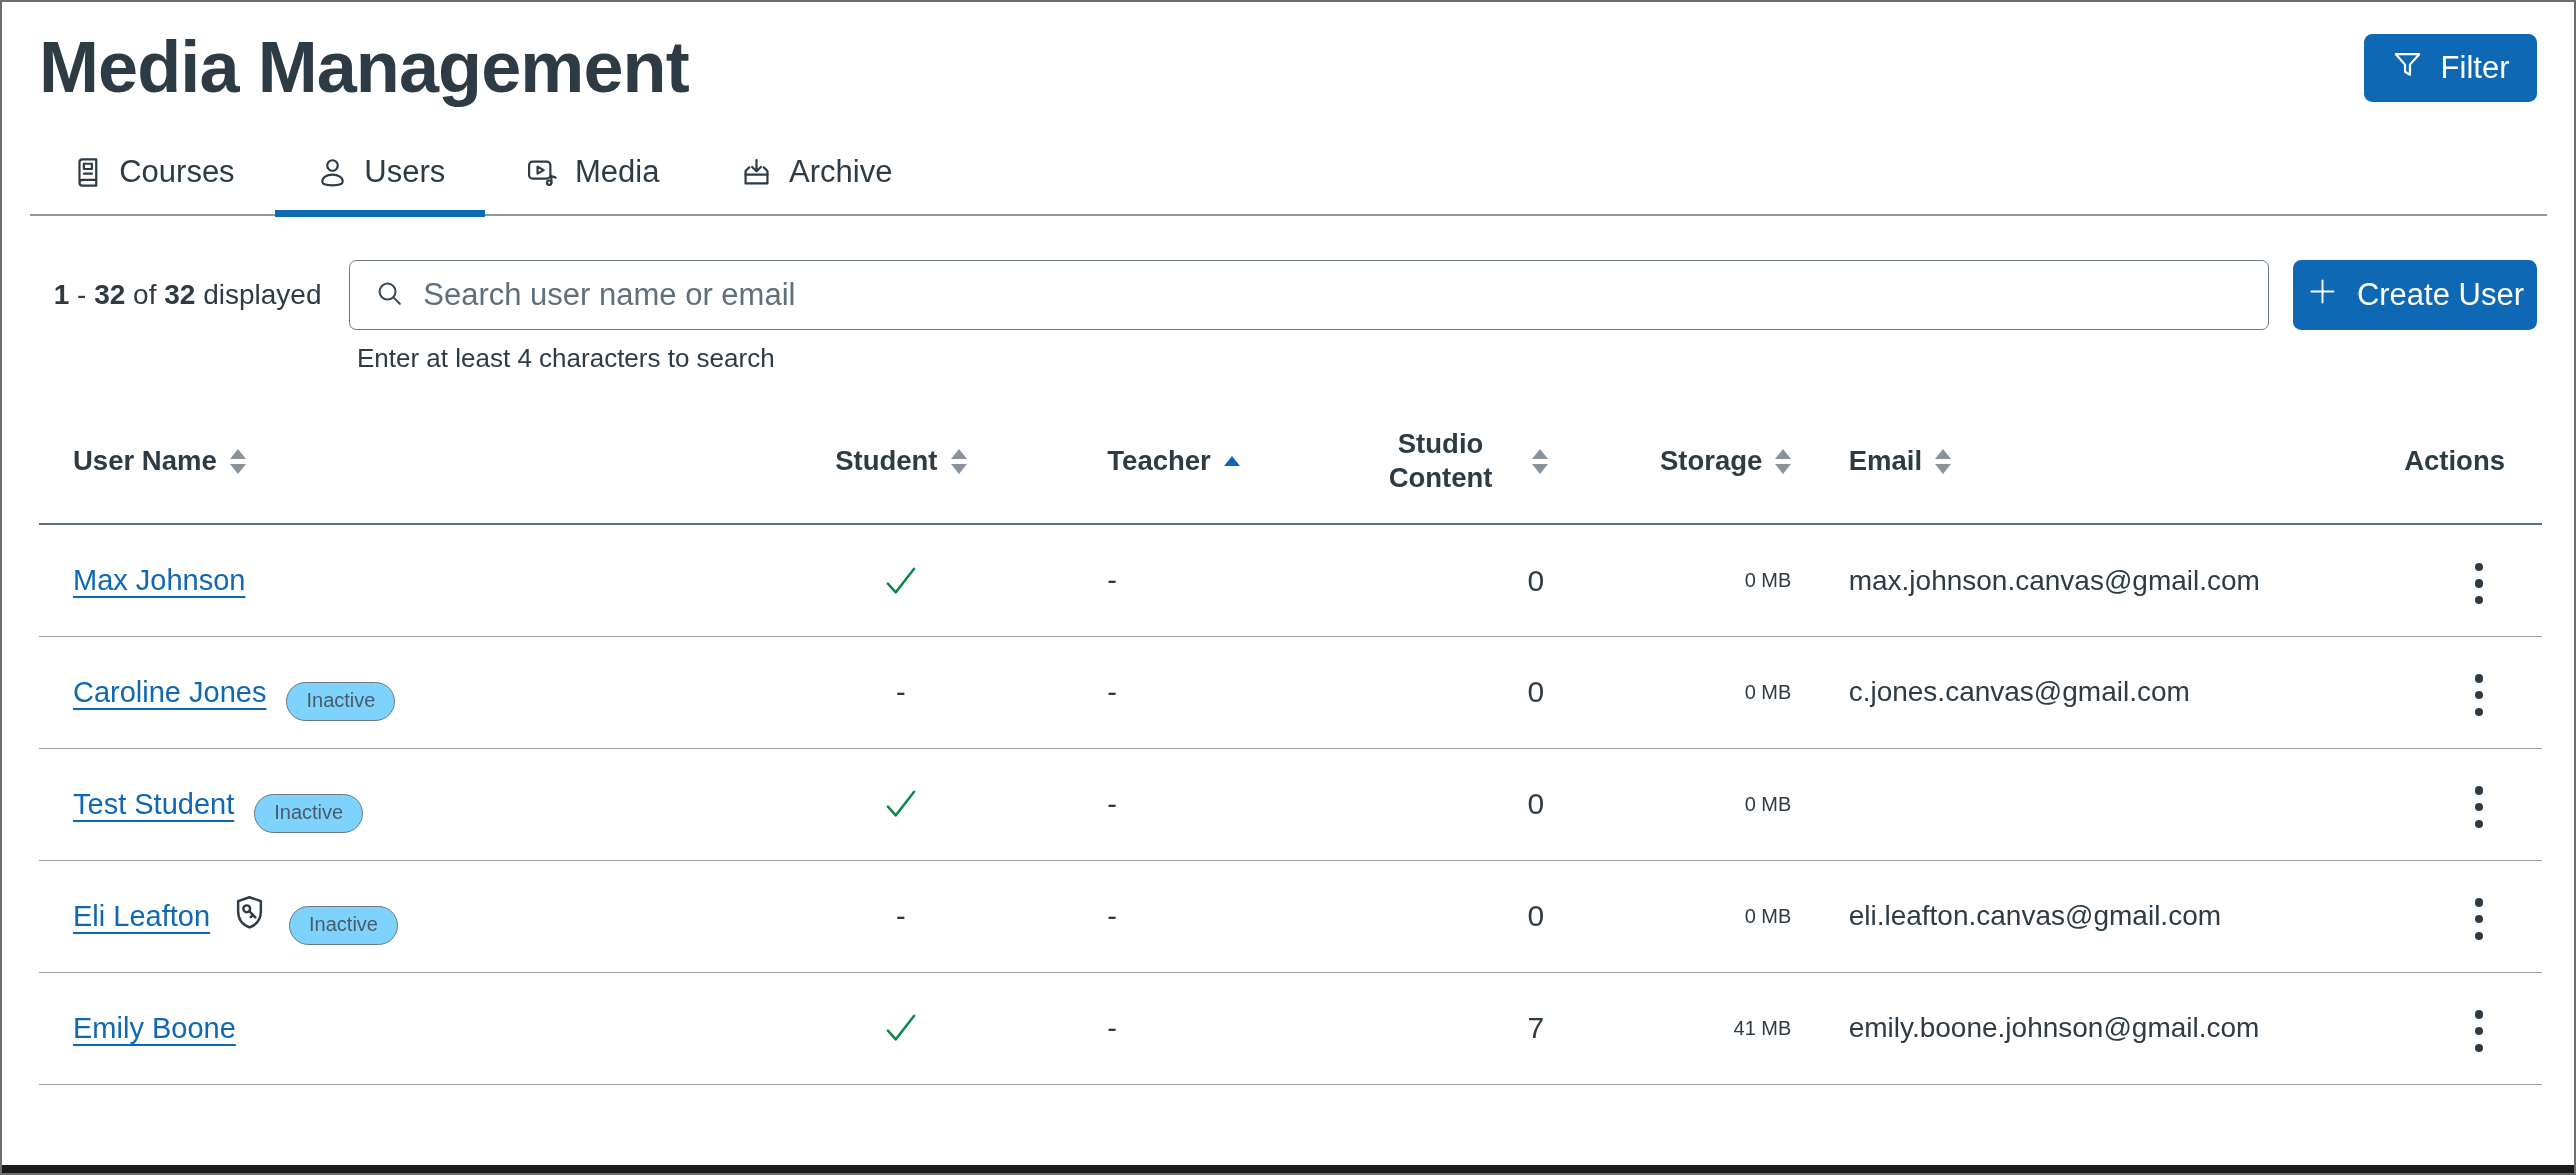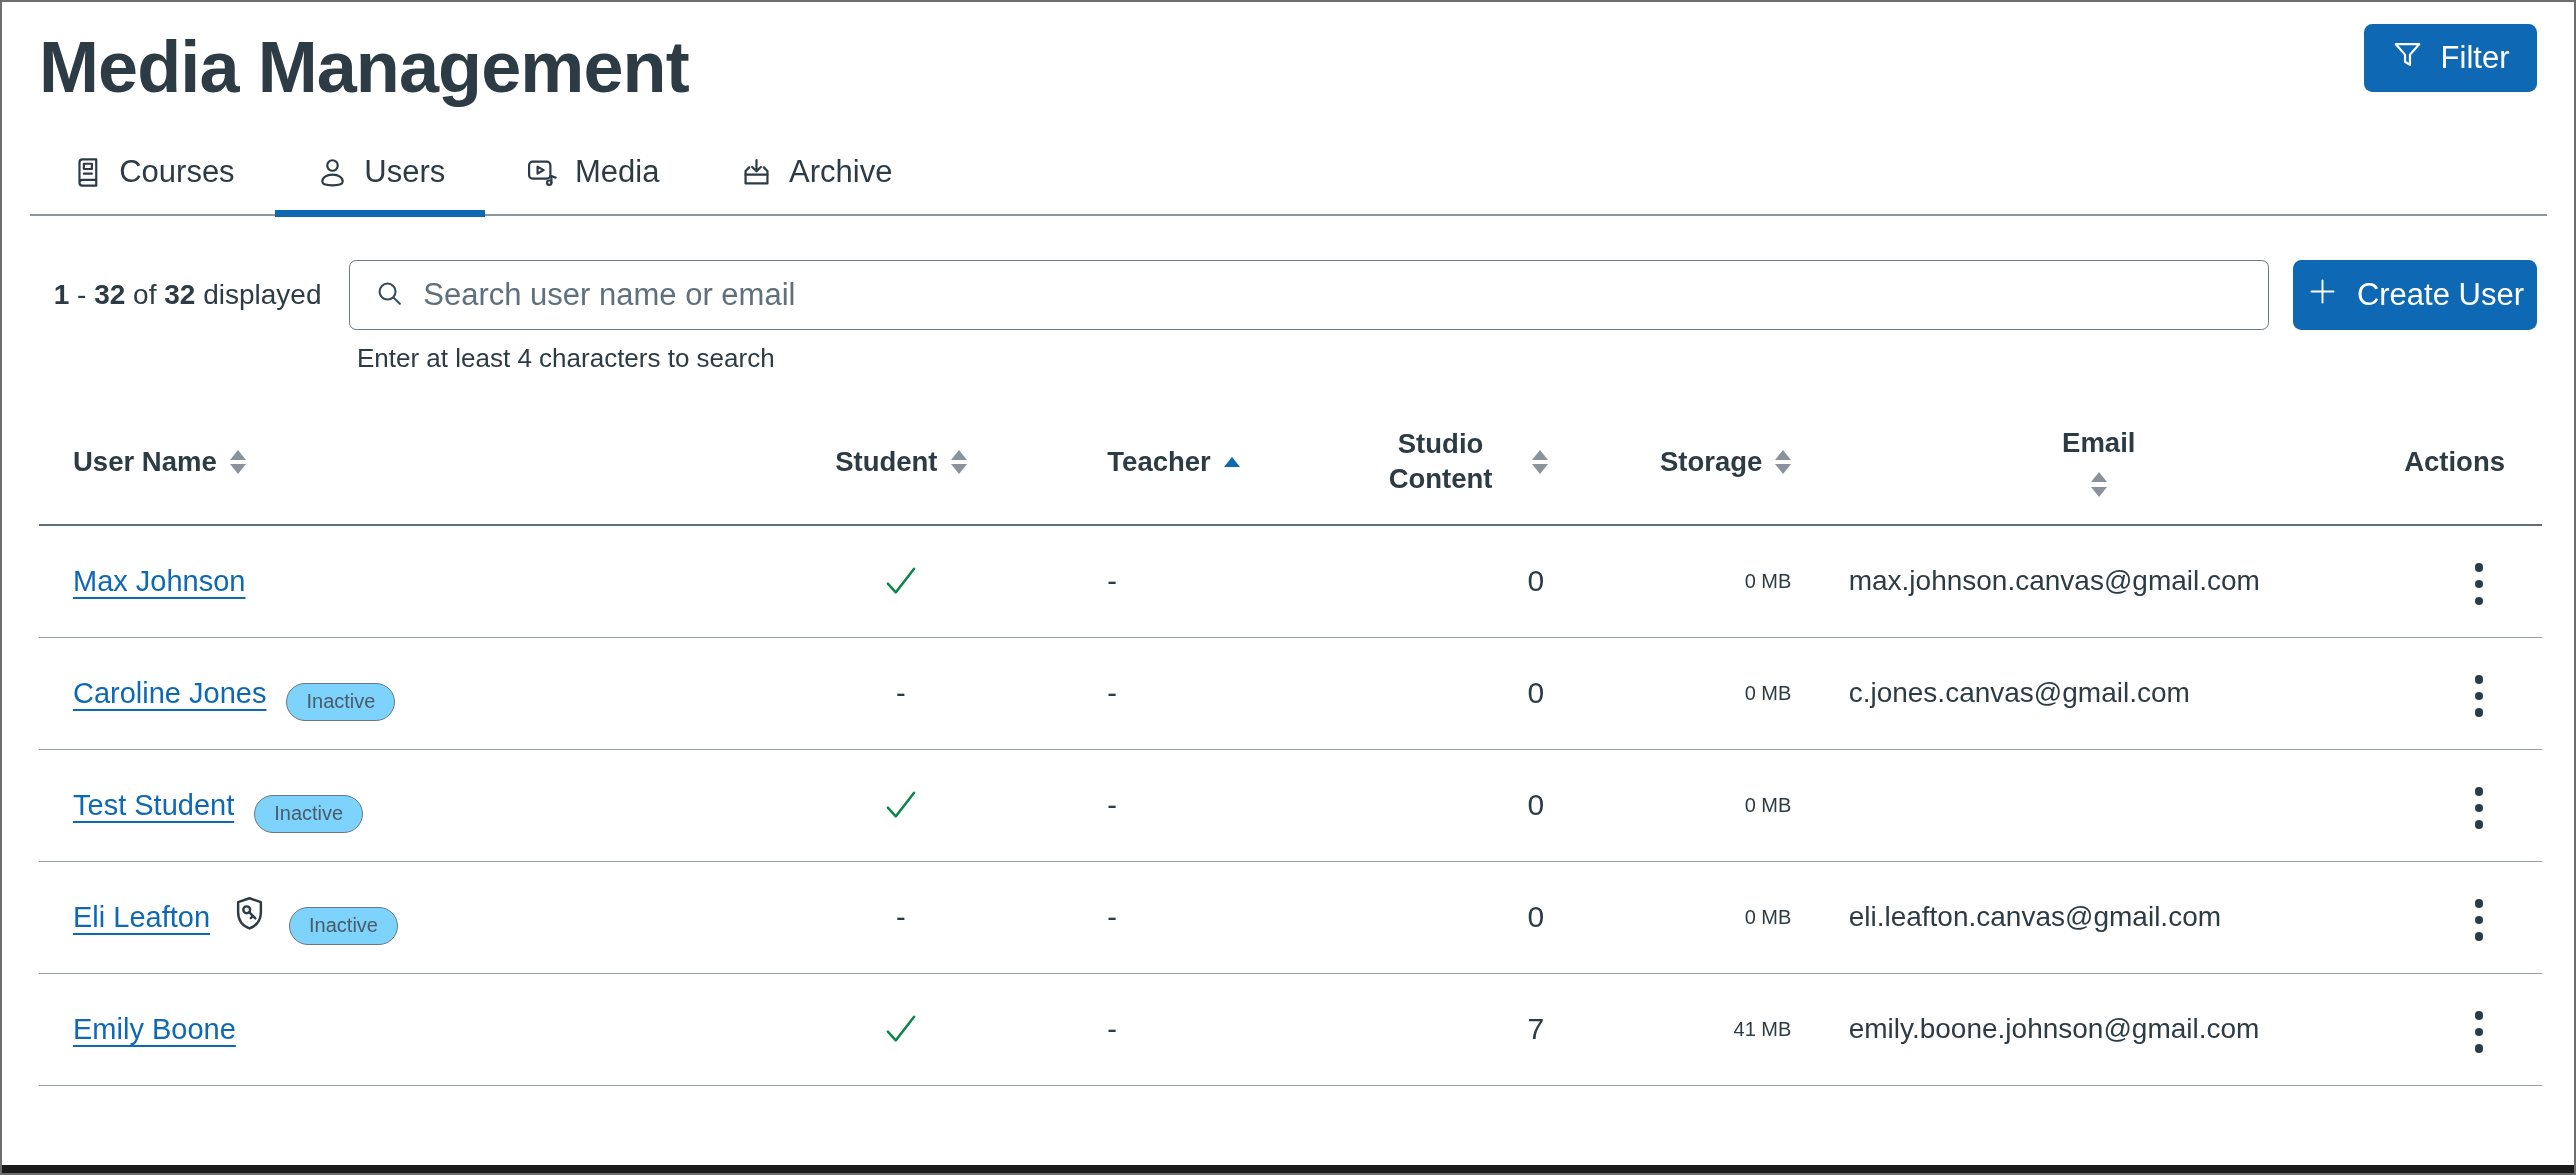--- a/index.html
+++ b/index.html
@@ -14,21 +14,21 @@
   }
   .bottom-edge {
     position: absolute; left: 0; right: 0; bottom: 0; height: 8.3px;
     background: #1b1b1b;
   }
 
   
   .page-header { padding: 24px 37px 0 37px; position: relative; }
   h1.page-title { font-size: 72px; font-weight: 700; letter-spacing: -0.9px; }
   .filter-btn {
-    position: absolute; top: 22px; right: 37px;
+    position: absolute; top: 32px; right: 37px;
     height: 68px; padding: 0 27.5px;
     background: #0E68B3; color: #fff; border: none; border-radius: 8.3px;
     font-family: inherit; font-size: 31px;
     display: flex; align-items: center; gap: 16.5px; cursor: pointer; justify-content: flex-end;
   }
 
   
   .tabs { margin: 33px 27.5px 0 27.5px; display: flex; border-bottom: 2.8px solid #8d969e; }
   .tab {
     display: flex; align-items: flex-end; gap: 14.7px;
@@ -72,21 +72,21 @@
     border-collapse: collapse; table-layout: fixed;
   }
   th { font-size: 27.5px; font-weight: 700; padding-bottom: 27.5px; border-bottom: 2.8px solid #5f6e79; vertical-align: middle; }
   .th-inner { display: flex; align-items: center; gap: 13px; }
   th.col-user .th-inner { justify-content: flex-start; padding-left: 34px; }
   th.col-student .th-inner { justify-content: center; }
   th.col-teacher .th-inner { justify-content: flex-start; padding-left: 115px; }
   th.col-studio .th-inner { justify-content: flex-end; padding-right: 13px; }
   th.col-studio .th-label { max-width: 156px; text-align: center; line-height: 1.25; }
   th.col-storage .th-inner { justify-content: flex-end; padding-right: 7.3px; }
-  th.col-email .th-inner { justify-content: flex-start; padding-left: 50px; flex-direction: column; }
+  th.col-email .th-inner { justify-content: flex-start; padding-left: 50px; }
   th.col-actions .th-inner { justify-content: flex-end; padding-right: 37px; }
 
   .sort-icon { display: inline-flex; flex-direction: column; gap: 4.6px; cursor: pointer; }
   .tri-up { width: 0; height: 0; border-left: 8.3px solid transparent; border-right: 8.3px solid transparent; border-bottom: 10px solid #8a939c; }
   .tri-down { width: 0; height: 0; border-left: 8.3px solid transparent; border-right: 8.3px solid transparent; border-top: 10px solid #8a939c; }
   .tri-up.sorted { border-bottom-color: #0E68B3; }
 
   td { height: 112px; border-bottom: 1.8px solid #98a1a9; font-size: 28px; vertical-align: middle; }
   td.cell-user { padding-left: 34px; }
   .user-cell { display: flex; align-items: center; gap: 20px; }

